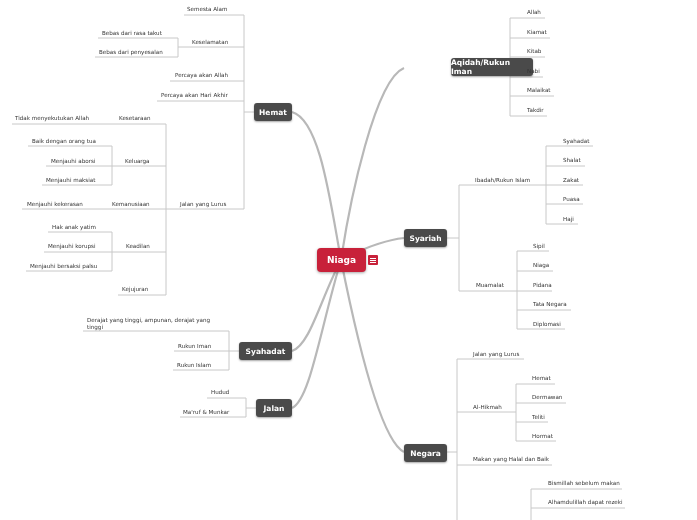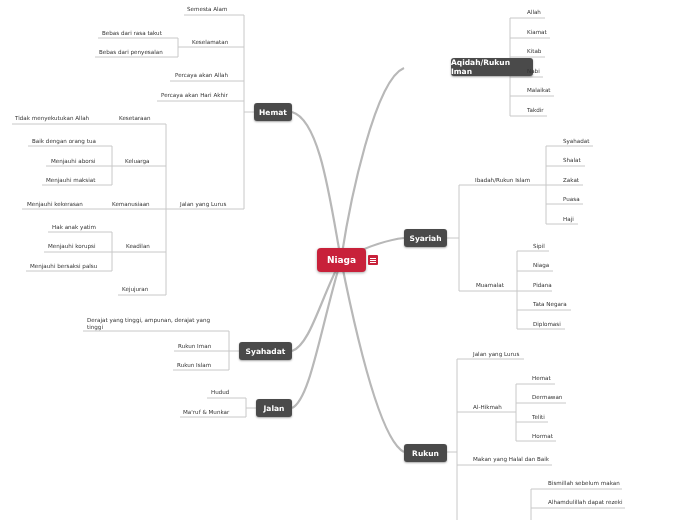--- a/index.html
+++ b/index.html
@@ -120,21 +120,21 @@
 <div class="main" style="left:254px;top:103px;width:38px;height:18px;">
       <span>Hemat</span>
     </div>
 <div class="main" style="left:404px;top:58px;width:82px;height:18px;margin-left:47px;">
       <span>Aqidah/Rukun Iman</span>
     </div>
 <div class="main" style="left:404px;top:229px;width:43px;height:18px;">
       <span>Syariah</span>
     </div>
 <div class="main" style="left:404px;top:444px;width:43px;height:18px;">
-      <span>Rukun</span>
+      <span>Negara</span>
     </div>
 <div class="main" style="left:239px;top:342px;width:53px;height:18px;">
       <span>Syahadat</span>
     </div>
 <div class="main" style="left:256px;top:399px;width:36px;height:18px;">
       <span>Jalan</span>
     </div>
 
 <div class="lbl" style="left:187px;top:6px;">Semesta Alam</div>
 <div class="lbl" style="left:192px;top:39px;">Keselamatan</div>

